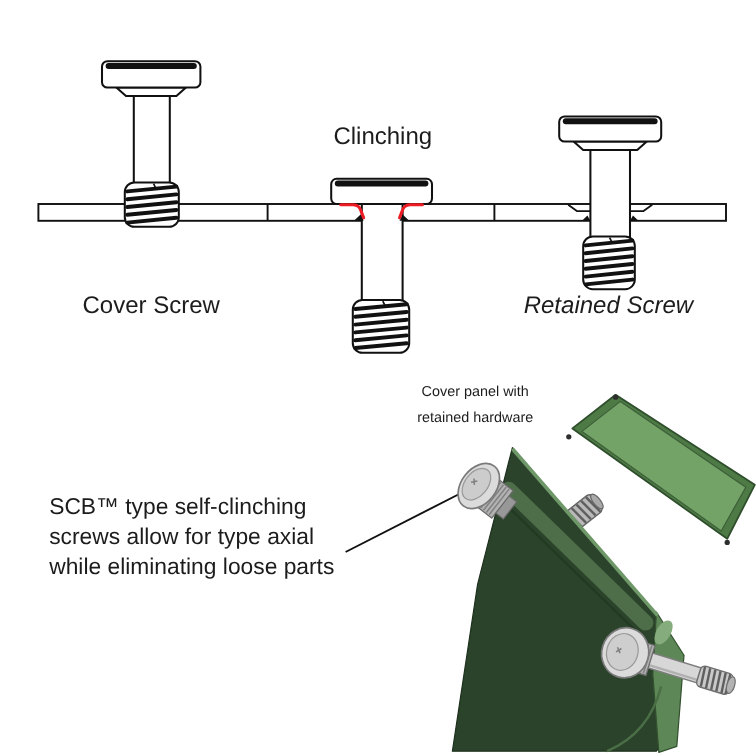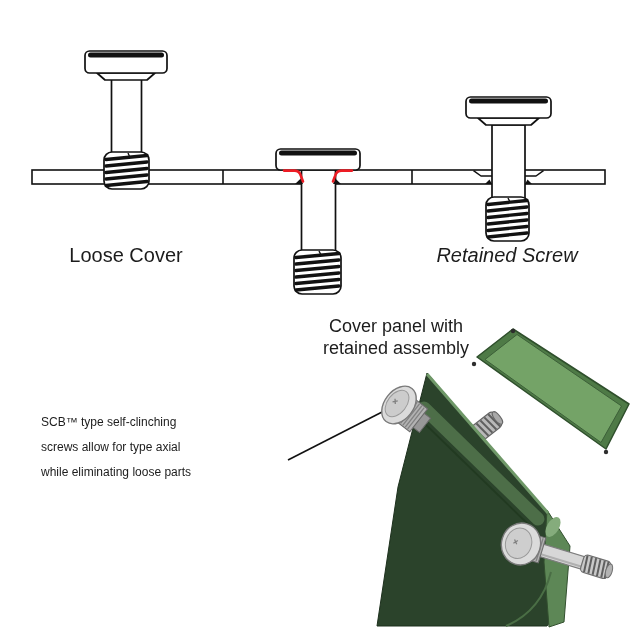--- a/index.html
+++ b/index.html
@@ -8,22 +8,22 @@
     background:var(--background-white,#fff);
     font-family:"Liberation Sans",sans-serif;
     color:var(--text-black,#1c1c1c);
   }
   .canvas{position:relative;width:630px;height:630px;background:var(--background-white,#fff);}
   svg.art{position:absolute;left:0;top:0;}
   .lbl{position:absolute;font-size:20px;line-height:22px;text-align:center;white-space:nowrap;}
   .lbl-loose{left:46px;top:244px;width:160px;}
   .lbl-clinch{left:245px;top:103px;width:148px;}
   .lbl-retained{left:417px;top:244px;width:180px;font-style:italic;}
-  .caption{position:absolute;left:310px;top:315px;width:172px;font-size:18px;line-height:22px;text-align:center;}
-  .annot{position:absolute;left:41px;top:410px;width:265px;font-size:12px;line-height:25px;text-align:left;white-space:nowrap;}
+  .caption{position:absolute;left:310px;top:315px;width:172px;font-size:12px;line-height:22px;text-align:center;}
+  .annot{position:absolute;left:41px;top:410px;width:265px;font-size:19px;line-height:25px;text-align:left;white-space:nowrap;}
 </style>
 </head>
 <body>
 
 <div class="canvas">
 
   <svg class="art" width="630" height="630" viewBox="0 0 630 630">
 
     <g fill="#ffffff" stroke="var(--outline-black,#111)" stroke-width="1.6">
       <rect x="32" y="170" width="573" height="14"></rect>
@@ -174,26 +174,27 @@
         <line x1="13.5" y1="-12" x2="13.5" y2="12"></line>
         <line x1="16.5" y1="-12" x2="16.5" y2="12"></line>
         <line x1="19.5" y1="-12" x2="19.5" y2="12"></line>
       </g>
       <ellipse cx="0" cy="0" rx="19.5" ry="21" fill="var(--screw-silver-light,#dbdbdb)" stroke="#7a7a7a" stroke-width="1.4"></ellipse>
       <ellipse cx="-2.5" cy="0" rx="13" ry="15.5" fill="#cecece" stroke="#999999" stroke-width="1"></ellipse>
       <path d="M-7.5,-2.5 L-4,1.5 M-4,-2.5 L-7.5,1.5" stroke="#808080" stroke-width="1.3" fill="none"></path>
     </g>
   </svg>
 
-  <div class="lbl lbl-loose">Loose Cover</div>
+  <div class="lbl lbl-loose">Cover Screw</div>
+  <div class="lbl lbl-clinch">Clinching</div>
   <div class="lbl lbl-retained">Retained Screw</div>
 
   <div class="caption">
     <div>Cover panel with</div>
-    <div>retained assembly</div>
+    <div>retained hardware</div>
   </div>
 
   <div class="annot">
     <div>SCB™ type self-clinching</div>
     <div>screws allow for type axial</div>
     <div>while eliminating loose parts</div>
   </div>
 
 </div>
 

